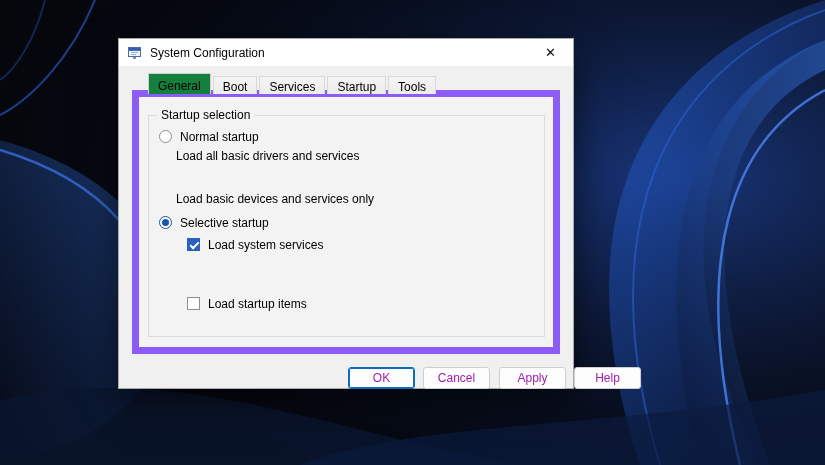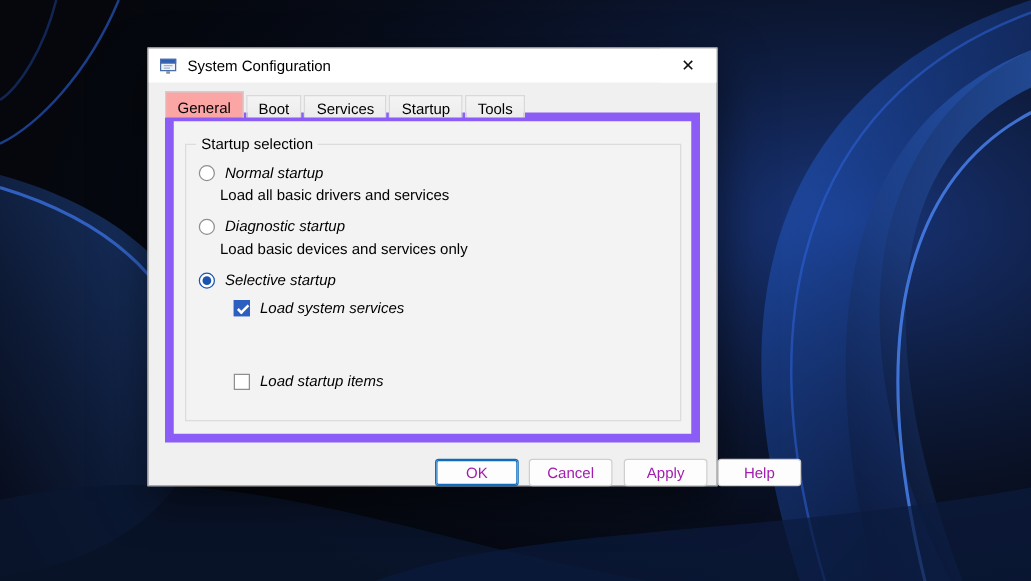--- a/index.html
+++ b/index.html
@@ -34,36 +34,37 @@
   }
 
   
   .tabstrip { position: absolute; top: 33px; left: 13px; display: flex; z-index: 2; align-items: flex-end; }
   .tab {
     padding: 3px 9px; border: 1px solid #d9d9d9; border-bottom: none;
     background: linear-gradient(#f4f4f4, #ececec);
     margin-right: 2px; position: relative; top: 1px; height: 18px;
   }
   .tab.active {
-    background: #fca5a5; height: 21px; top: 1px; padding-top: 5px; z-index: 3;
+    background: #15803d; height: 21px; top: 1px; padding-top: 5px; z-index: 3;
     border-color: #d0d0d0;
+    margin-left: 16px;
   }
   .tabframe {
     position: absolute; left: 13px; right: 13px; top: 51px; bottom: 34px;
     border: 7px solid #8b5cf6; background: #f3f3f3;
   }
 
   
   .groupbox { position: absolute; left: 9px; right: 8px; top: 18px; bottom: 10px; border: 1px solid #dcdcdc; }
   .group-label {
     position: absolute; top: -8px; left: 8px; background: #f3f3f3; padding: 0 4px; font-size: 12px;
   }
 
   
-  .row { position: absolute; display: flex; align-items: flex-end; gap: 8px; height: 15px; font-style: italic; }
+  .row { position: absolute; display: flex; align-items: flex-start; gap: 8px; height: 15px; }
   .desc { position: absolute; font-size: 12px; color: #000; }
 
   .radio {
     width: 13px; height: 13px; border-radius: 50%; background: #fff;
     border: 1px solid #8f8f8f; flex: none; position: relative;
   }
   .radio.selected { border-color: #1a54b0; }
   .radio.selected::after {
     content: ""; position: absolute; left: 2px; top: 2px; width: 7px; height: 7px;
     border-radius: 50%; background: #1a54b0;
@@ -158,24 +159,20 @@
   <div class="tabframe">
     <div class="groupbox">
       <span class="group-label">Startup selection</span>
 
       <div class="row" style="top:14px; left:10px;">
         <span class="radio"></span>
         <span>Normal startup</span>
       </div>
       <div class="desc" style="top:33px; left:27px;">Load all basic drivers and services</div>
 
-      <div class="row" style="top:57px; left:10px;">
-        <span class="radio"></span>
-        <span>Diagnostic startup</span>
-      </div>
       <div class="desc" style="top:76px; left:27px;">Load basic devices and services only</div>
 
       <div class="row" style="top:122px; left:38px;">
         <span class="checkbox checked"></span>
         <span>Load system services</span>
       </div>
 
       <div class="row" style="top:100px; left:10px;">
         <span class="radio selected"></span>
         <span>Selective startup</span>

